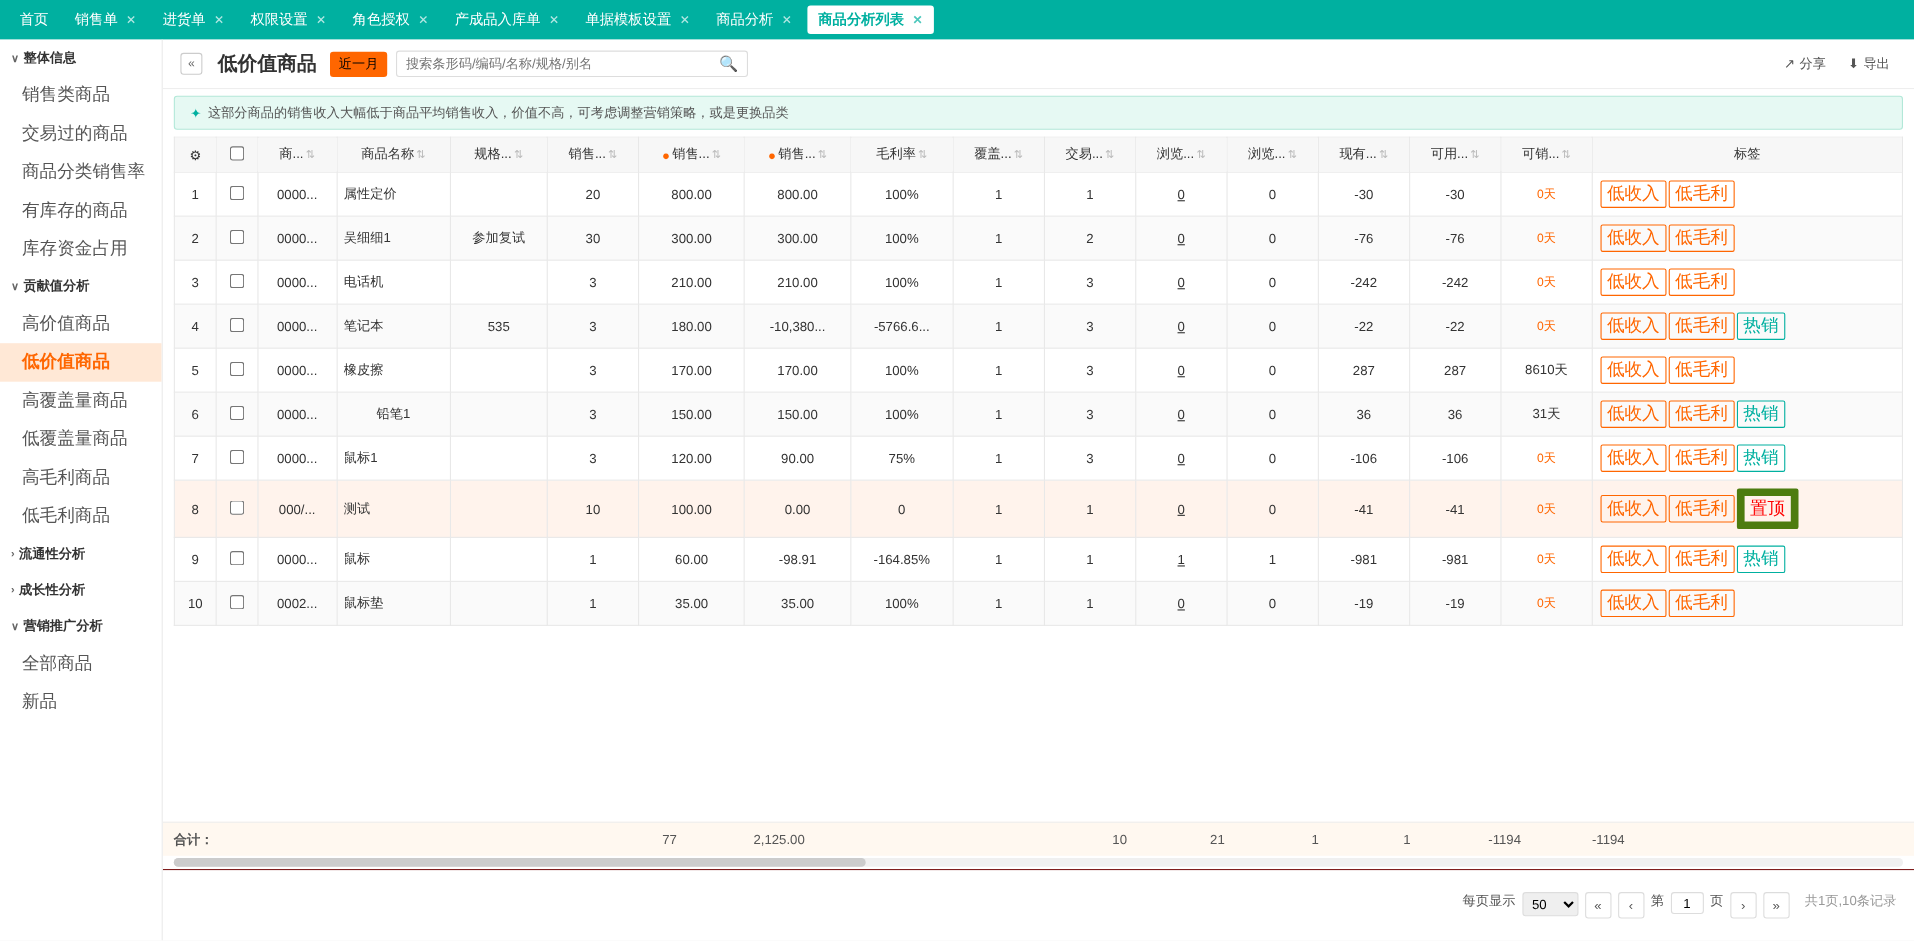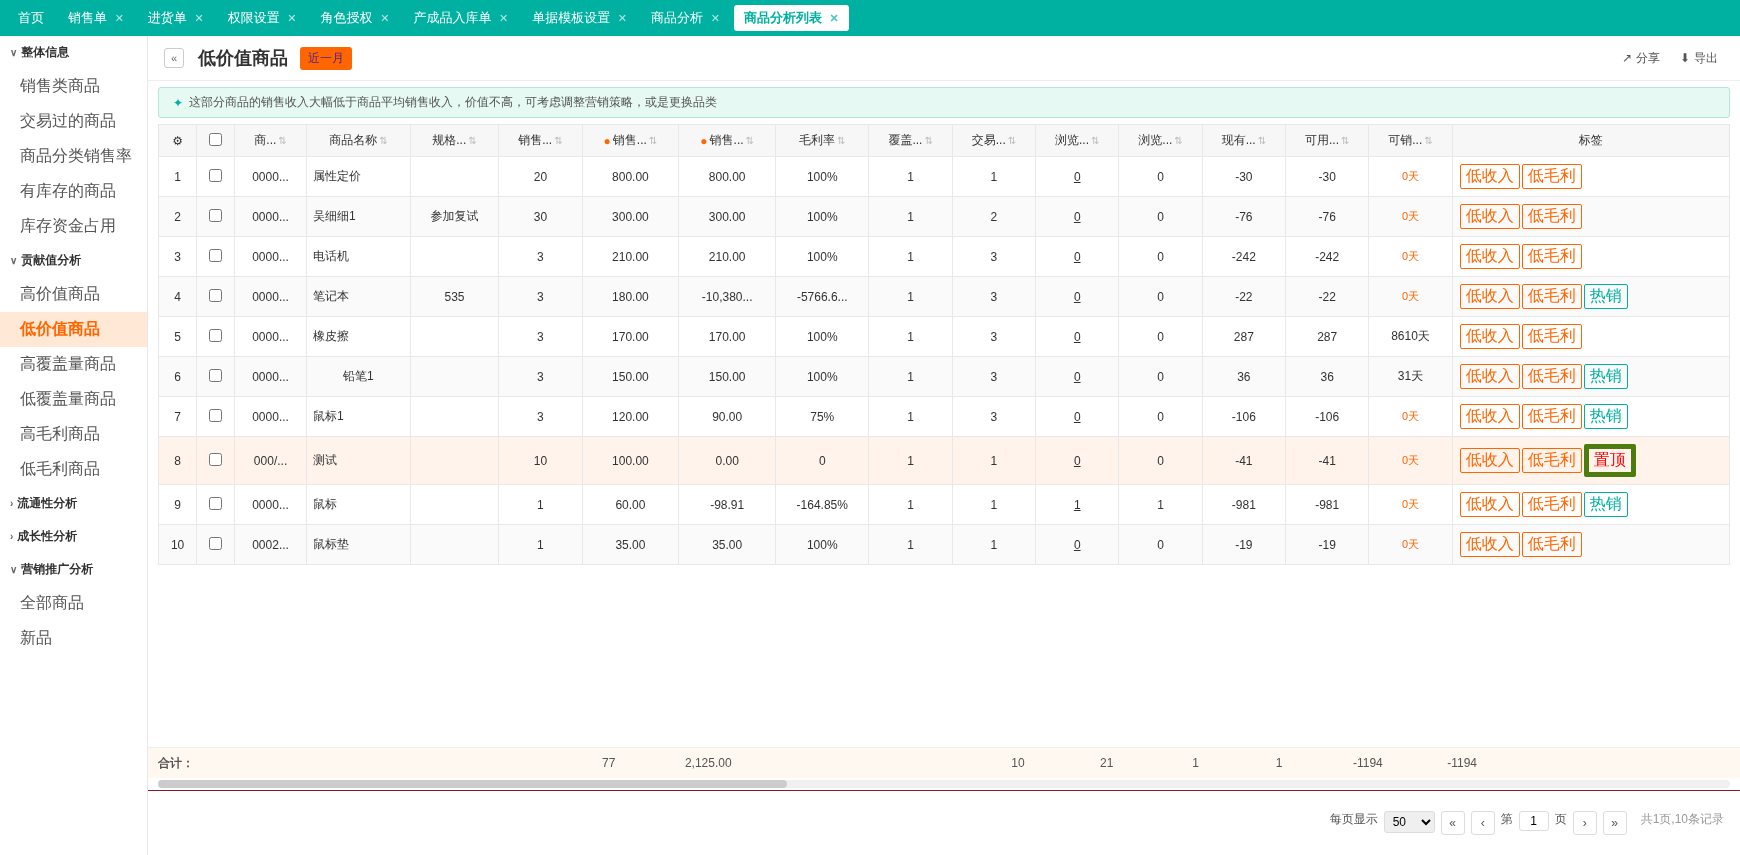--- a/index.html
+++ b/index.html
@@ -75,21 +75,21 @@
       gap: 8px;
     }
     .page-title {
       font-size: 18px;
       font-weight: bold;
       color: #333;
       margin-right: 4px;
     }
     .filter-btn {
       background: #ff6600;
-      color: #4c1d95;
+      color: #000000;
       border: none;
       border-radius: 3px;
       padding: 3px 8px;
       cursor: pointer;
       font-size: 12px;
     }
     .search-box {
       display: flex;
       align-items: center;
       border: 1px solid #ddd;
@@ -186,21 +186,21 @@
 
     .tag {
       display: inline-block;
       padding: 1px 5px;
       border-radius: 2px;
       font-size: 16px;
       margin: 1px;
     }
     .tag-orange { color: #ff6600; border: 1px solid #ff6600; }
     .tag-green { color: #00b0a0; border: 1px solid #00b0a0; }
-    .tag-red { color: #f00; border: 5px solid #4d7c0f; }
+    .tag-red { color: #f00; border: 7px solid #4d7c0f; }
 
     .underline { text-decoration: underline; cursor: pointer; }
     .text-orange { color: #ff6600; }
 
     .days-orange { color: #ff6600; font-size: 11px; }
 
     
     .table-footer {
       display: flex;
       align-items: center;
@@ -330,20 +330,24 @@
     <div class="sidebar-item">全部商品</div>
     <div class="sidebar-item">新品</div>
   </div>
 
   <div class="content-area">
 
     <div class="page-header">
       <div class="collapse-btn">«</div>
       <span class="page-title">低价值商品</span>
       <button class="filter-btn">近一月</button>
+      <div class="search-box">
+        <input type="text" placeholder="搜索条形码/编码/名称/规格/别名" style="">
+        <span class="search-icon">🔍</span>
+      </div>
       <div class="header-actions">
         <div class="action-btn">
           <span>↗</span>
           <span>分享</span>
         </div>
         <div class="action-btn">
           <span>⬇</span>
           <span>导出</span>
         </div>
       </div>

